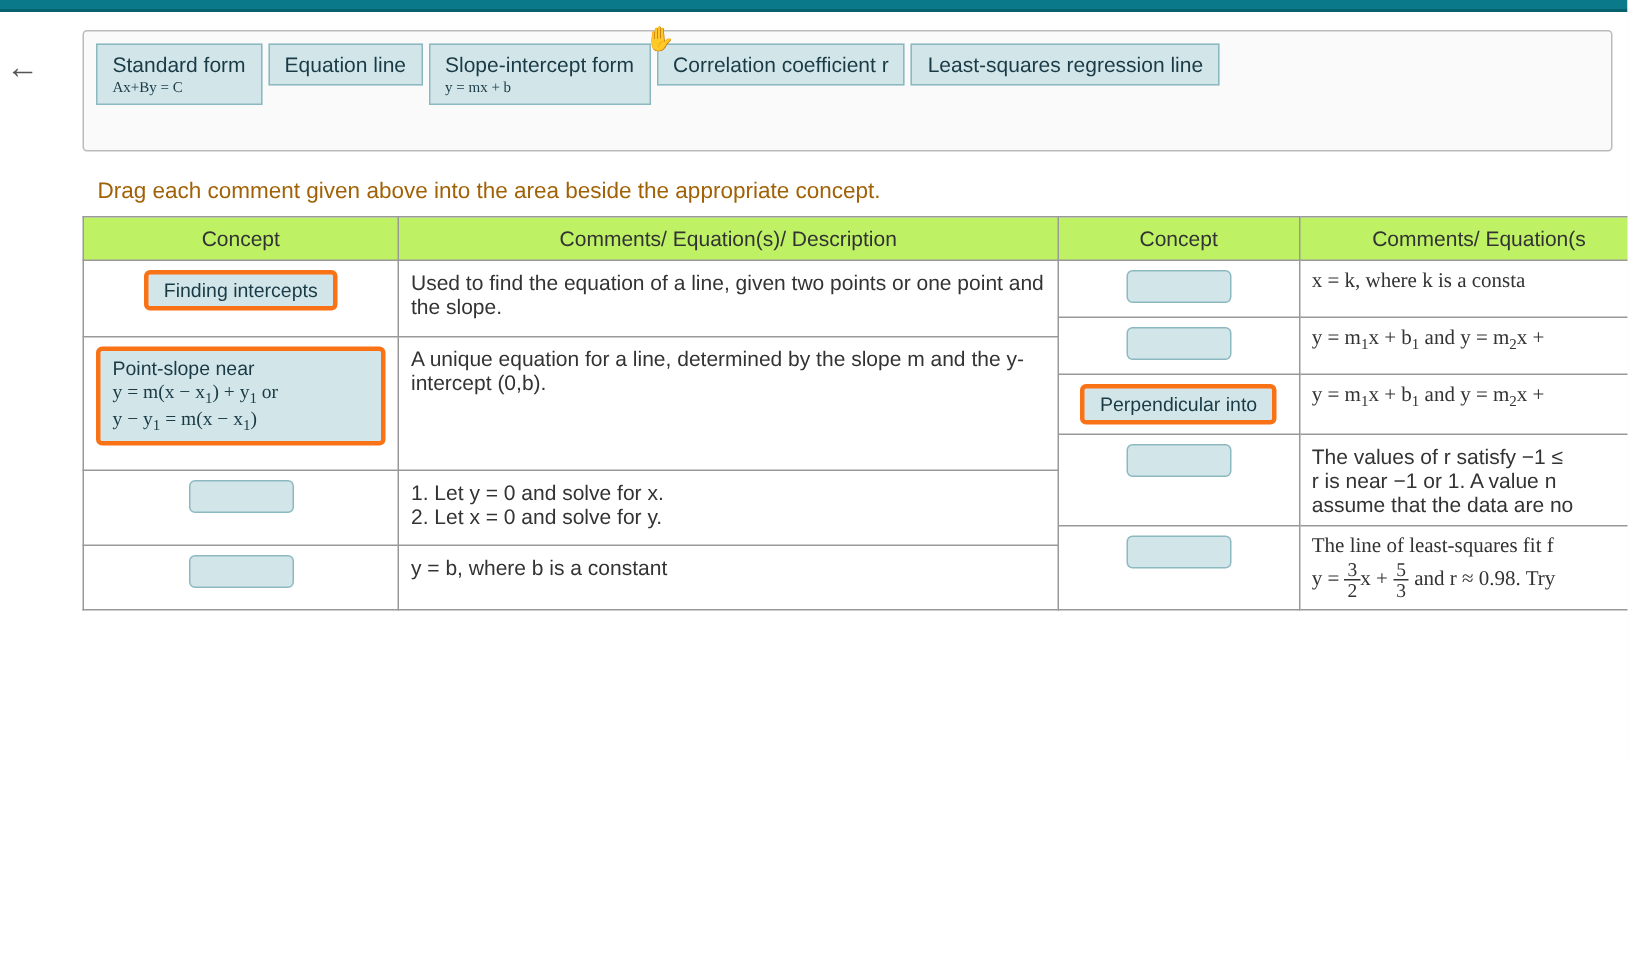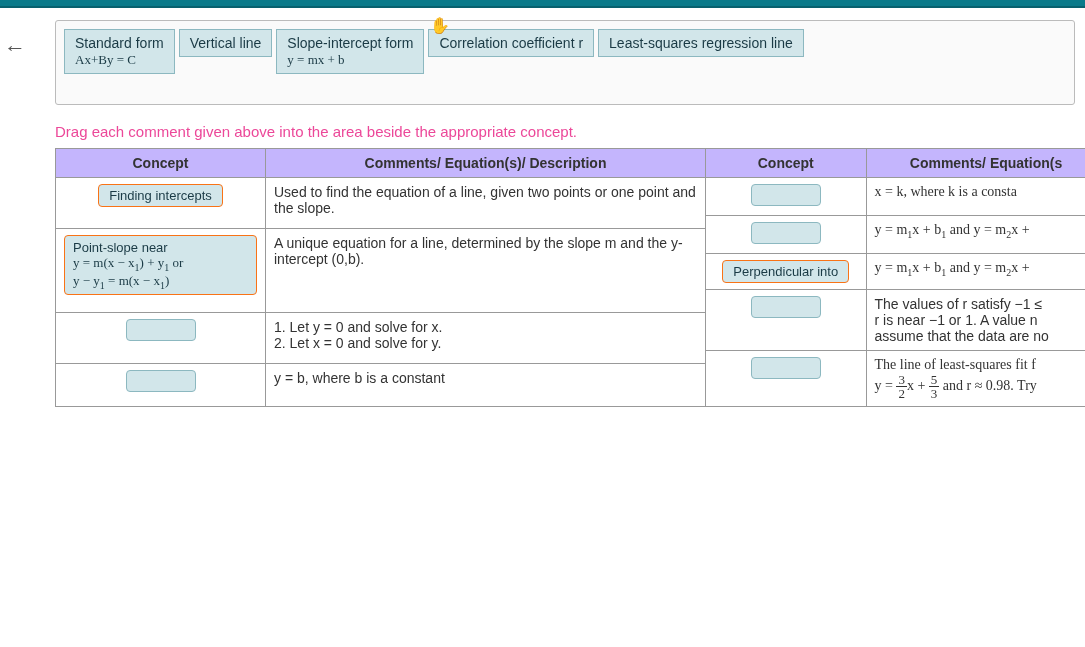--- a/index.html
+++ b/index.html
@@ -50,65 +50,65 @@
     border: 1px solid #8cb8c0;
     border-radius: 0;
     padding: 4px 10px;
     font-size: 14px;
     color: #1a3a45;
     line-height: 1.3;
     cursor: grab;
   }
   .chip .sub {
     display: block;
-    font-size: 13px;
+    font-size: 10px;
   }
   .cursor-hand {
     position: absolute;
     left: 430px;
     top: 16px;
     font-size: 16px;
     color: #5a5a5a;
   }
   .instructions {
-    margin: 0 0 8px 25px;
+    margin: 0 0 8px 35px;
     font-size: 15px;
-    color: #ec4899;
+    color: #a16207;
   }
   .tables-row {
     display: flex;
     margin-left: 25px;
   }
   table {
     border-collapse: collapse;
     table-layout: fixed;
   }
   th, td {
     border: 1px solid #999;
     padding: 6px 8px;
     vertical-align: top;
     font-size: 14px;
     text-align: left;
   }
   th {
-    background: #c4b5fd;
+    background: #bef264;
     text-align: center;
-    font-weight: bold;
+    font-weight: normal;
   }
   .left-table { width: 650px; }
   .left-table th.col-concept { width: 210px; }
   .left-table th.col-desc { width: 440px; }
   .right-table { width: 400px; border-left: none; }
   .right-table th, .right-table td { border-left: none; }
   .right-table th.col-concept2 { width: 160px; }
   .right-table th.col-desc2 { width: 240px; }
   .placed-chip {
     display: inline-block;
     background: #d2e6ea;
-    border: 1px solid #f97316;
+    border: 3px solid #f97316;
     border-radius: 4px;
     padding: 3px 10px;
     font-size: 13px;
     color: #1a3a45;
     cursor: grab;
   }
   .slot {
     display: inline-block;
     width: 70px;
     height: 22px;
@@ -130,21 +130,21 @@
 <div class="page">
   <div class="teal-strip"></div>
   <div class="back-arrow">←</div>
 
   <div class="drag-pool">
     <span class="chip">
       <span>Standard form</span>
       <span class="sub math">Ax+By = C</span>
     </span>
     <span class="chip">
-      <span>Vertical line</span>
+      <span>Equation line</span>
     </span>
     <span class="chip" style="position:relative">
       <span>Slope-intercept form</span>
       <span class="sub math">y = mx + b</span>
     </span>
     <span class="chip">
       <span>Correlation coefficient r</span>
     </span>
     <span class="chip">
       <span>Least-squares regression line</span>

